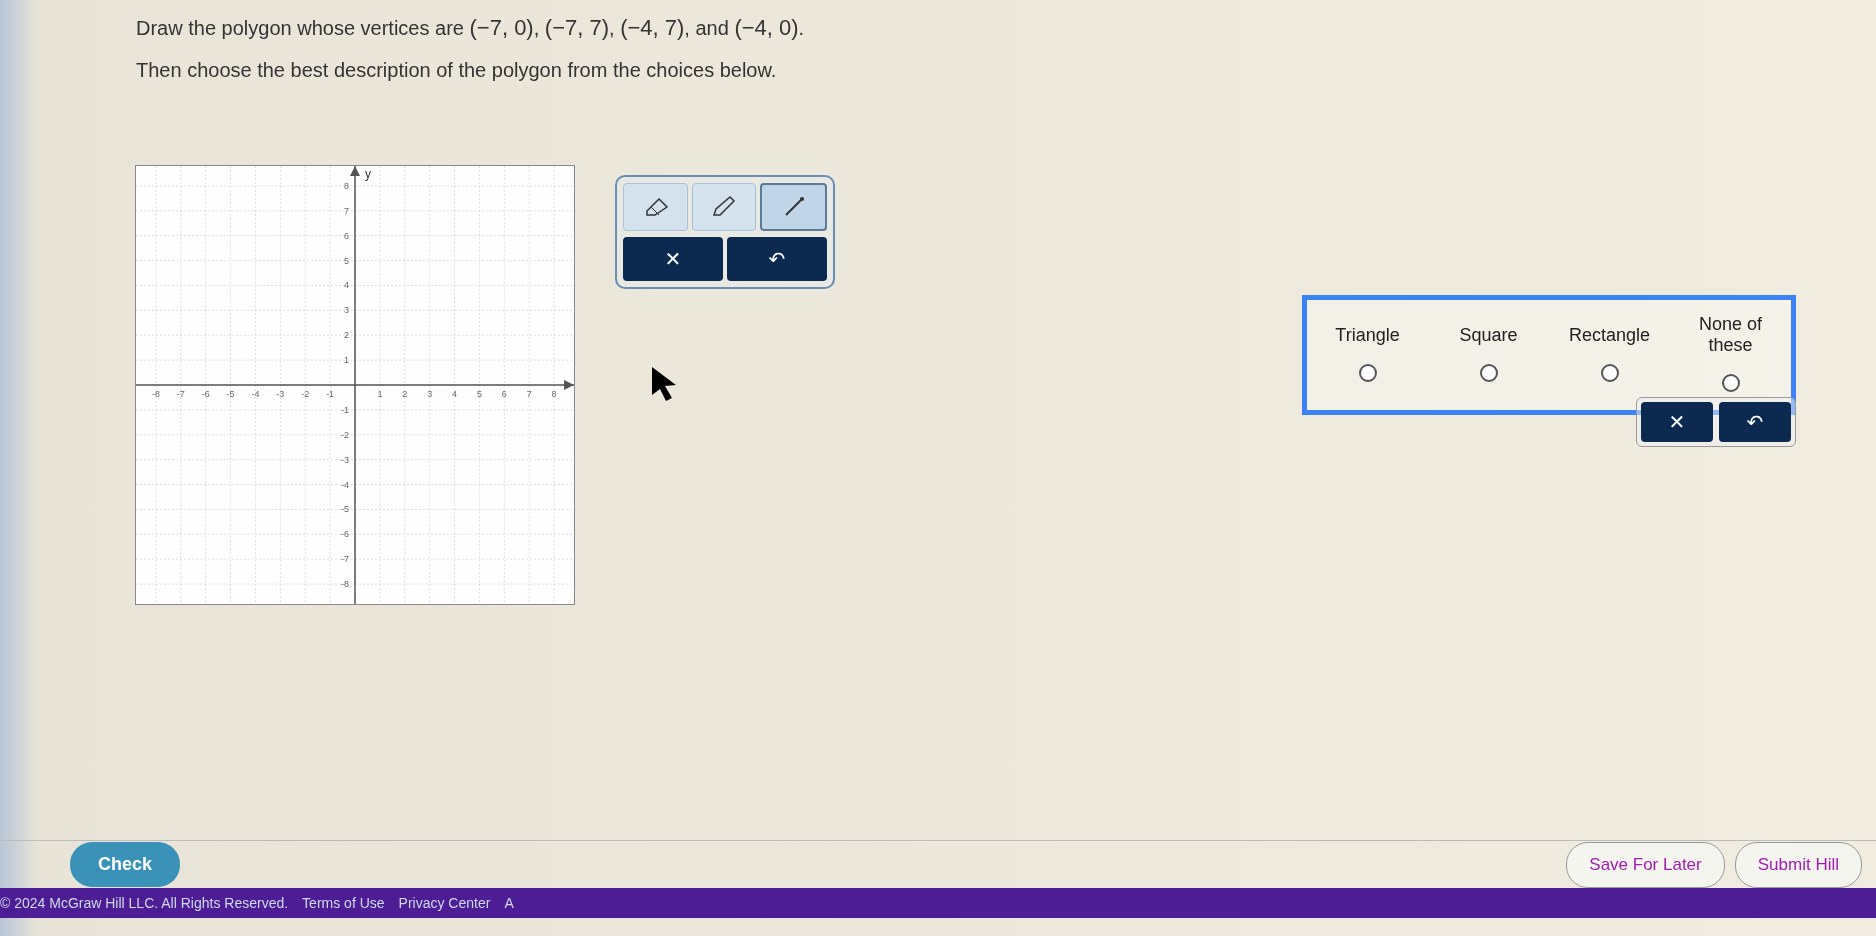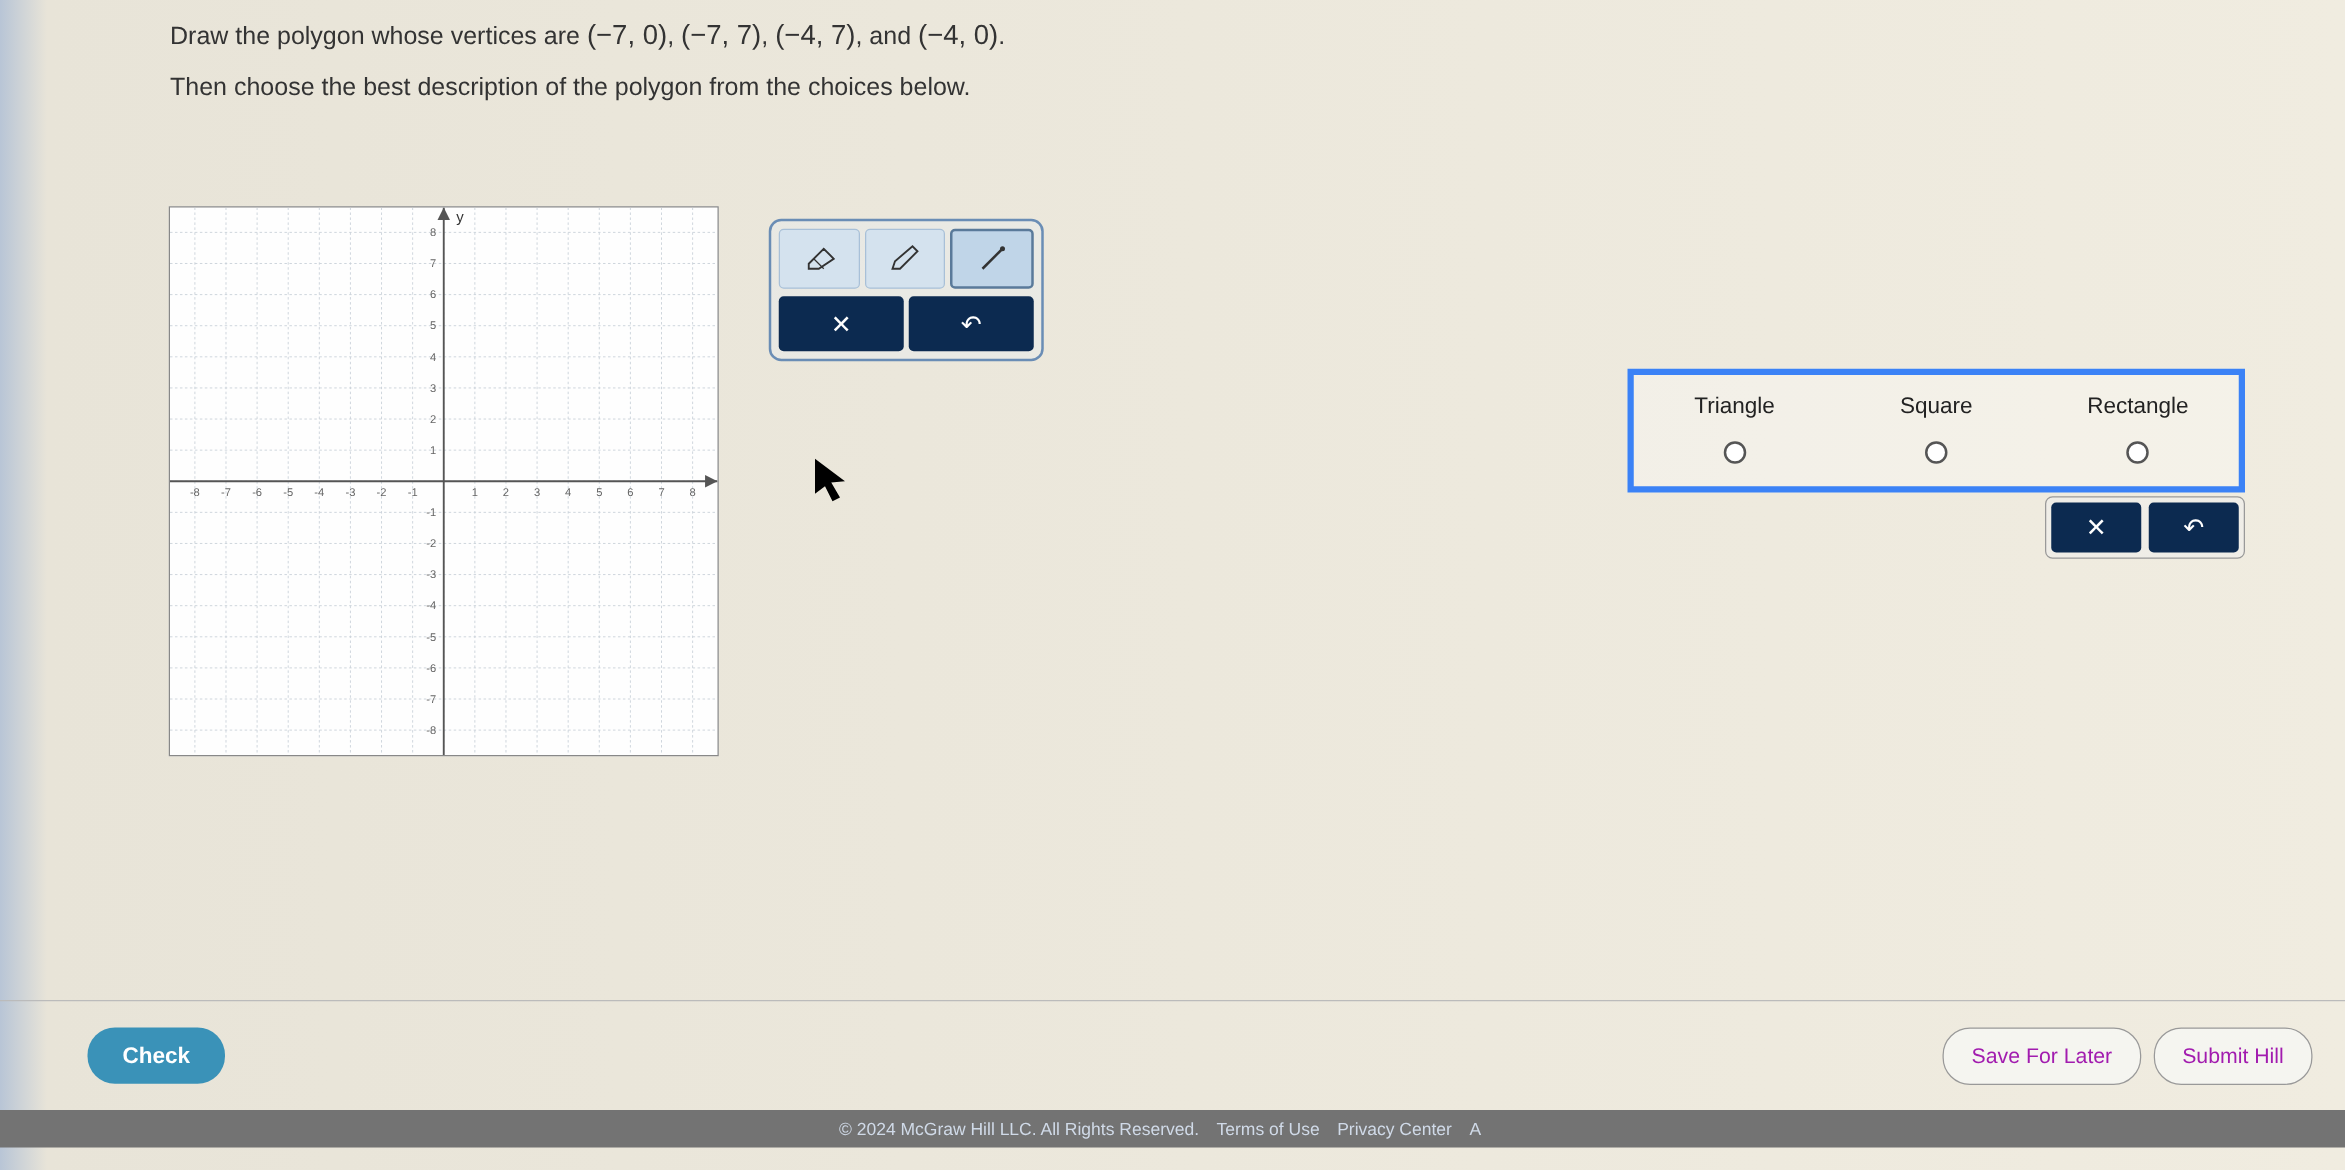--- a/index.html
+++ b/index.html
@@ -134,25 +134,25 @@
   .answer-actions .action-btn {
     width: 72px;
     height: 40px;
     flex: none;
   }
   .bottom-bar {
     position: absolute;
     bottom: 48px;
     left: 0;
     right: 0;
-    height: 88px;
+    height: 48px;
     border-top: 1px solid #bbb;
     display: flex;
     align-items: center;
-    padding: 0 26px 0 70px;
+    padding: 0 14px 0 70px;
   }
   .check-btn {
     background: #3a92b8;
     color: #fff;
     border: none;
     border-radius: 22px;
     padding: 12px 28px;
     font-size: 18px;
     font-weight: bold;
     cursor: pointer;
@@ -170,26 +170,26 @@
     font-size: 17px;
     color: #a21caf;
     cursor: pointer;
   }
   .footer-strip {
     position: absolute;
     bottom: 18px;
     left: 0;
     right: 0;
     height: 30px;
-    background: #737373;
+    background: #4c1d95;
     color: #d0dae8;
     font-size: 14px;
     display: flex;
     align-items: center;
-    justify-content: center;
+    justify-content: flex-start;
     padding-right: 20px;
     gap: 14px;
   }
   .footer-strip span { cursor: pointer; }
 </style>
 </head>
 <body>
 
 <div class="content-area">
 
@@ -325,20 +325,24 @@
       <div class="radio-circle"></div>
     </div>
     <div class="answer-cell">
       <div class="answer-label">Square</div>
       <div class="radio-circle"></div>
     </div>
     <div class="answer-cell">
       <div class="answer-label">Rectangle</div>
       <div class="radio-circle"></div>
     </div>
+    <div class="answer-cell">
+      <div class="answer-label">None of these</div>
+      <div class="radio-circle"></div>
+    </div>
   </div>
 
   <div class="answer-actions">
     <button class="action-btn">
       <span>✕</span>
     </button>
     <button class="action-btn">
       <span>↶</span>
     </button>
   </div>

